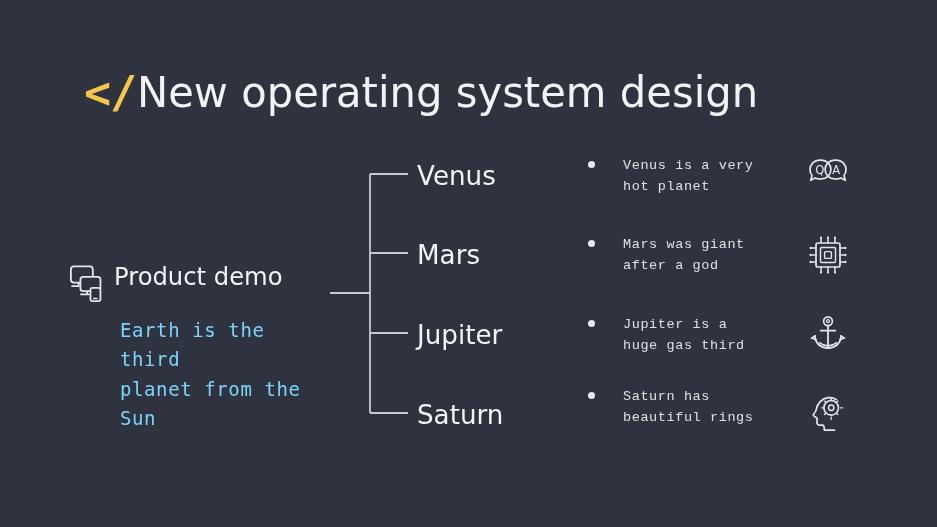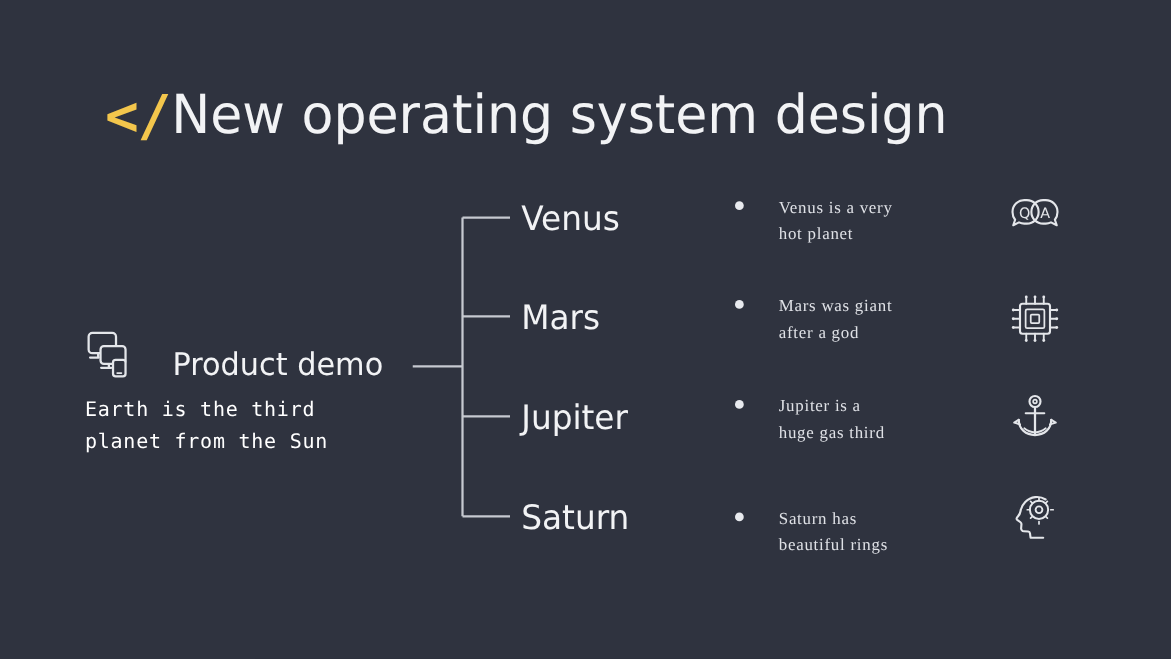--- a/index.html
+++ b/index.html
@@ -49,44 +49,45 @@
 
   
   #root-node {
     position: absolute;
     left: 68px;
     top: 264px;
     width: 260px;
   }
   #root-head {
     display: flex;
-    align-items: flex-end;
-    gap: 28px;
+    align-items: flex-start;
+    gap: 4px;
   }
   #root-icon {
     width: 42px;
     height: 40px;
     flex: 0 0 auto;
     display: block;
   }
   #root-title {
     font-family: "DejaVu Sans", sans-serif;
     font-size: 25px;
     font-weight: 400;
     color: #f2f3f5;
     line-height: 1;
     white-space: nowrap;
     transform: scaleX(0.97);
     transform-origin: left center;
   }
   #root-sub {
+    margin-left: 52px;
     margin-top: 12px;
     font-family: "DejaVu Sans Mono", monospace;
-    font-size: 16px;
-    color: #ffffff;
+    font-size: 19px;
+    color: #7dd3fc;
     line-height: 1.55;
     letter-spacing: 0.6px;
     white-space: pre-line;
   }
 
   
   #tree-svg {
     position: absolute;
     left: 330px;
     top: 140px;
@@ -120,21 +121,21 @@
   .bullet {
     flex: 0 0 auto;
     width: 7px;
     height: 7px;
     border-radius: 50%;
     background: #e8eaee;
     margin-top: 6px;
     margin-right: 28px;
   }
   .desc-text {
-    font-family: Liberation Serif, serif;
+    font-family: Liberation Mono, monospace;
     font-size: 13.5px;
     color: #dfe1e6;
     line-height: 1.58;
     letter-spacing: 0.6px;
     white-space: pre-line;
     flex: 1 1 auto;
   }
   .row-icon {
     position: absolute;
     left: 806px;
@@ -196,21 +197,21 @@
   <div class="desc-row" style="top:234px">
     <span class="bullet"></span>
     <span class="desc-text">Mars was giant
 after a god</span>
   </div>
   <div class="desc-row" style="top:314px">
     <span class="bullet"></span>
     <span class="desc-text">Jupiter is a
 huge gas third</span>
   </div>
-  <div class="desc-row" style="top:404px">
+  <div class="desc-row" style="top:386px">
     <span class="bullet"></span>
     <span class="desc-text">Saturn has
 beautiful rings</span>
   </div>
 
   <div class="row-icon" style="top:153px">
     <svg viewBox="0 0 44 44" fill="none">
       <path d="M4 16.5c0-5.2 4.2-9.4 9.4-9.4h2.1c5.2 0 9.4 4.2 9.4 9.4 0 5.2-4.2 9.4-9.4 9.4h-2.1c-1.5 0-2.9-.35-4.2-.97L4.6 27.2l1.5-4.4C4.8 21.1 4 18.9 4 16.5z" stroke="#e4e6ea" stroke-width="1.7" stroke-linejoin="round"></path>
       <path d="M40 16.5c0-5.2-4.2-9.4-9.4-9.4h-2.1c-5.2 0-9.4 4.2-9.4 9.4 0 5.2 4.2 9.4 9.4 9.4h2.1c1.5 0 2.9-.35 4.2-.97l4.6 2.27-1.5-4.4c1.3-1.7 2.1-3.9 2.1-6.3z" stroke="#e4e6ea" stroke-width="1.7" stroke-linejoin="round"></path>
       <text x="13.8" y="21.4" fill="#e4e6ea" font-family="DejaVu Sans, sans-serif" font-size="11.5" text-anchor="middle">Q</text>

